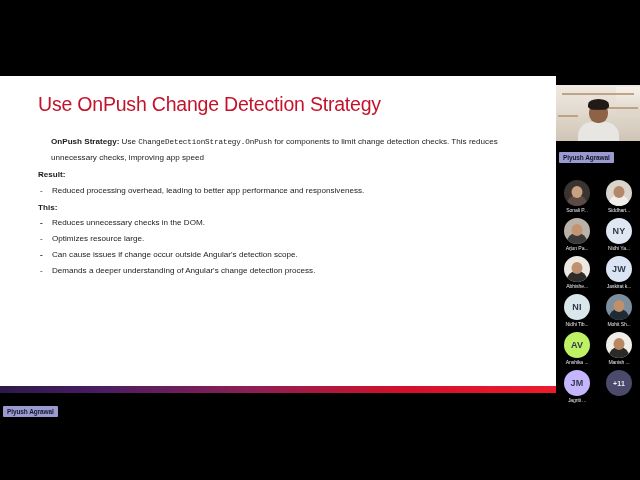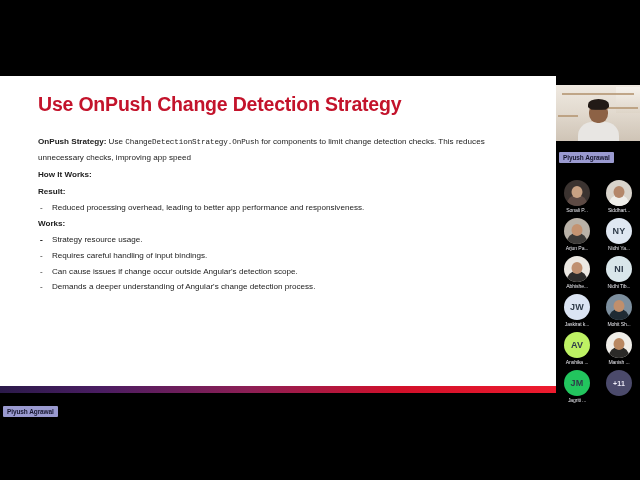--- a/index.html
+++ b/index.html
@@ -41,32 +41,32 @@
   }
   .slide-inner {
     position: absolute;
     left: 0; top: 0; right: 0; bottom: 0;
     padding: 18px 30px 0 38px;
     box-sizing: border-box;
   }
   .slide-title {
     color: #c3132b;
     font-size: 19.5px;
-    font-weight: bold;
+    font-weight: normal;
     letter-spacing: -0.2px;
     margin: 0 0 19px 0;
     line-height: 1.1;
   }
   .body-text {
     color: #1b1b1b;
     font-size: 8.1px;
     line-height: 1.95;
   }
   .para {
-    margin: 0 0 1px 0;
+    margin: 0 0 1px 13px;
     max-width: 468px;
   }
   .b { font-weight: bold; }
   .code {
     font-family: "Liberation Mono", "DejaVu Sans Mono", monospace;
     font-size: 7.6px;
     letter-spacing: -0.1px;
   }
   .heading {
     font-weight: bold;
@@ -270,32 +270,31 @@
 
     <div class="slide">
       <div class="slide-inner">
 
         <h1 class="slide-title">Use OnPush Change Detection Strategy</h1>
 
         <div class="body-text">
 
           <p class="para"><span class="b">OnPush Strategy:</span><span> Use </span><span class="code">ChangeDetectionStrategy.OnPush</span><span> for components to limit change detection checks. This reduces unnecessary checks, improving app speed</span></p>
 
-          <p class="heading">How It Works:</p>
           <p class="bullet"><span class="dash">-</span></p>
 
           <p class="heading">Result:</p>
           <p class="bullet"><span class="dash">-</span><span>Reduced processing overhead, leading to better app performance and responsiveness.</span></p>
 
-          <p class="heading">Works:</p>
+          <p class="heading">This:</p>
           <p class="bullet"><span class="dash">-</span></p>
+          <p class="bullet"><span class="dash">-</span><span>Reduces unnecessary checks in the DOM.</span></p>
+          <p class="bullet"><span class="dash">-</span><span>Optimizes resource large.</span></p>
+
           <p class="bullet"><span class="dash">-</span></p>
-          <p class="bullet"><span class="dash">-</span><span>Strategy resource usage.</span></p>
-
-          <p class="bullet"><span class="dash">-</span><span>Requires careful handling of input bindings.</span></p>
           <p class="bullet"><span class="dash">-</span><span>Can cause issues if change occur outside Angular's detection scope.</span></p>
           <p class="bullet"><span class="dash">-</span><span>Demands a deeper understanding of Angular's change detection process.</span></p>
 
         </div>
       </div>
 
       <div class="footer-note"></div>
       <div class="footer-bar"></div>
     </div>
 
@@ -351,27 +350,27 @@
 
       <div class="tile">
         <div class="avatar photo" style="background:#ece8e2">
           <div class="ph-body" style="background:#2e2c2b"></div>
           <div class="ph-head" style="background:#c09070"></div>
         </div>
         <div class="tile-name">Abhishe...</div>
       </div>
 
       <div class="tile">
+        <div class="avatar" style="background:#dbe4f3">JW</div>
+        <div class="tile-name">Jaskirat k...</div>
+      </div>
+
+      <div class="tile">
         <div class="avatar" style="background:#d9e6ea">NI</div>
         <div class="tile-name">Nidhi Tib...</div>
-      </div>
-
-      <div class="tile">
-        <div class="avatar" style="background:#dbe4f3">JW</div>
-        <div class="tile-name">Jaskirat k...</div>
       </div>
 
       <div class="tile">
         <div class="avatar photo" style="background:#7d8f9e">
           <div class="ph-body" style="background:#1f2a33"></div>
           <div class="ph-head" style="background:#c08f6c"></div>
         </div>
         <div class="tile-name">Mohit Sh...</div>
       </div>
 
@@ -382,21 +381,21 @@
 
       <div class="tile">
         <div class="avatar photo" style="background:#efede8">
           <div class="ph-body" style="background:#2b2a28"></div>
           <div class="ph-head" style="background:#b98862"></div>
         </div>
         <div class="tile-name">Manish ...</div>
       </div>
 
       <div class="tile">
-        <div class="avatar" style="background:#22c55e">JM</div>
+        <div class="avatar" style="background:#c4b5fd">JM</div>
         <div class="tile-name">Jagriti ...</div>
       </div>
 
       <div class="tile">
         <div class="avatar overflow">+11</div>
       </div>
 
     </div>
   </div>
 

